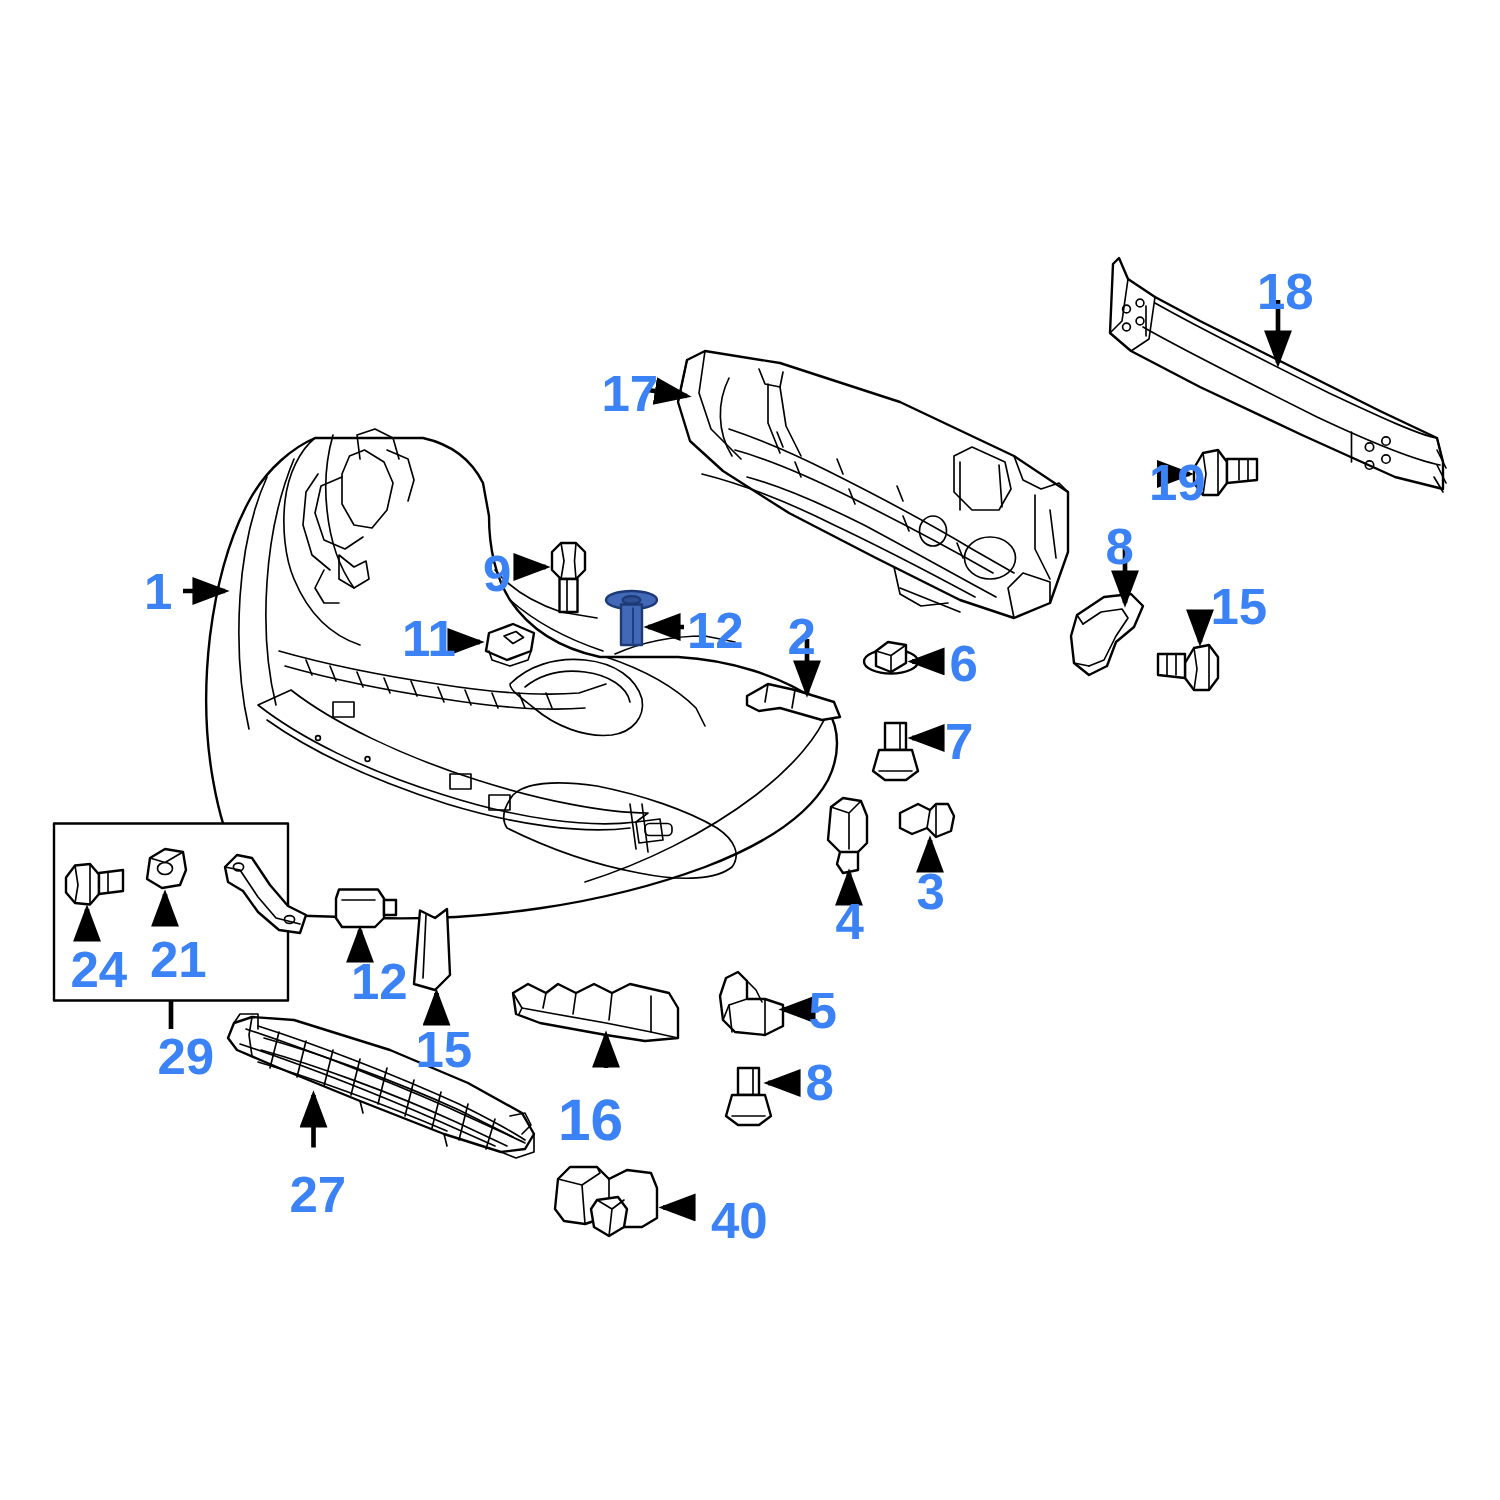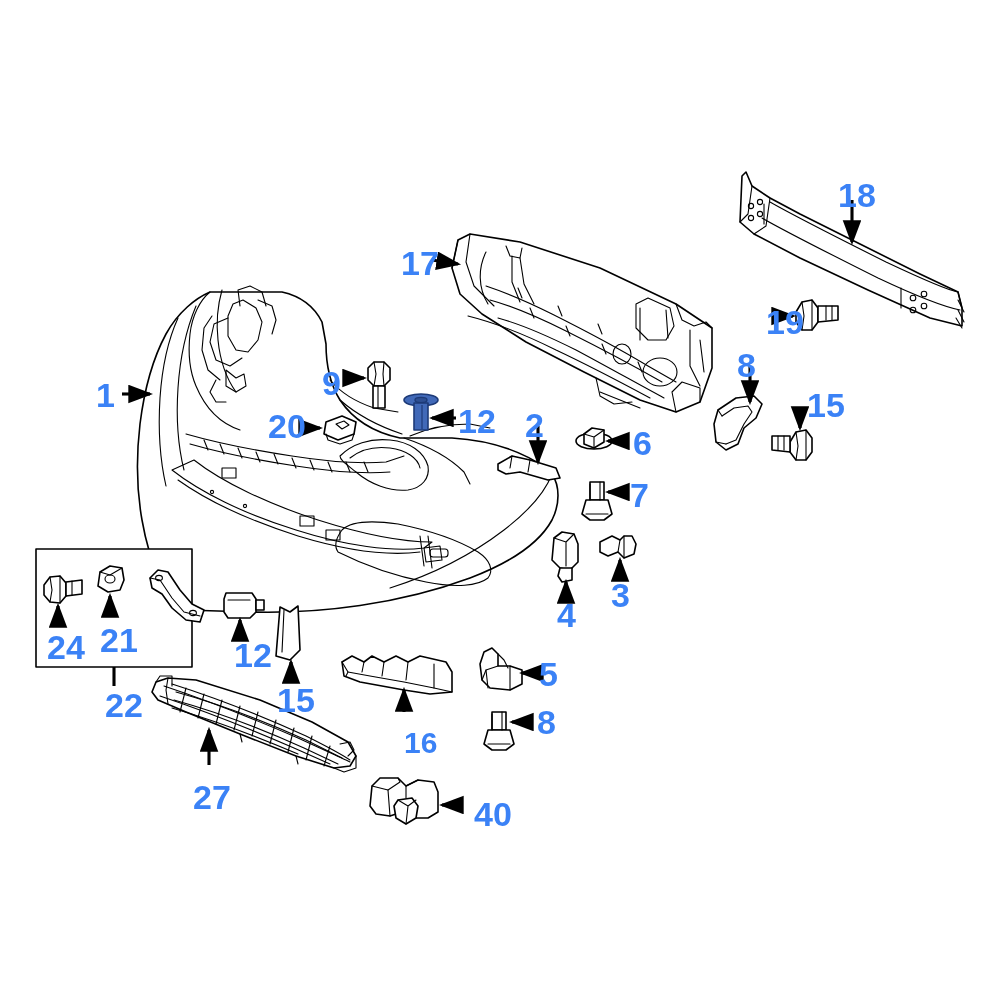--- a/index.html
+++ b/index.html
@@ -392,29 +392,29 @@
 
   <div class="callout-label" style="left:96px;top:378px;font-size:34px">1</div>
   <div class="callout-label" style="left:525px;top:408px;font-size:34px">2</div>
   <div class="callout-label" style="left:611px;top:578px;font-size:34px">3</div>
   <div class="callout-label" style="left:557px;top:598px;font-size:34px">4</div>
   <div class="callout-label" style="left:539px;top:657px;font-size:34px">5</div>
   <div class="callout-label" style="left:633px;top:426px;font-size:34px">6</div>
   <div class="callout-label" style="left:630px;top:478px;font-size:34px">7</div>
   <div class="callout-label" style="left:537px;top:705px;font-size:34px">8</div>
   <div class="callout-label" style="left:322px;top:366px;font-size:34px">9</div>
-  <div class="callout-label" style="left:268px;top:409px;font-size:34px">20</div>
+  <div class="callout-label" style="left:268px;top:409px;font-size:34px">11</div>
   <div class="callout-label" style="left:458px;top:404px;font-size:34px">12</div>
   <div class="callout-label" style="left:234px;top:638px;font-size:34px">12</div>
   <div class="callout-label" style="left:277px;top:683px;font-size:34px">15</div>
   <div class="callout-label" style="left:737px;top:348px;font-size:34px">8</div>
   <div class="callout-label" style="left:807px;top:388px;font-size:34px">15</div>
-  <div class="callout-label" style="left:404px;top:728px;font-size:30px">16</div>
+  <div class="callout-label" style="left:372px;top:728px;font-size:39px">16</div>
   <div class="callout-label" style="left:401px;top:246px;font-size:34px">17</div>
   <div class="callout-label" style="left:838px;top:178px;font-size:34px">18</div>
   <div class="callout-label" style="left:766px;top:305px;font-size:34px">19</div>
   <div class="callout-label" style="left:474px;top:797px;font-size:34px">40</div>
   <div class="callout-label" style="left:193px;top:780px;font-size:34px">27</div>
-  <div class="callout-label" style="left:105px;top:688px;font-size:34px">22</div>
+  <div class="callout-label" style="left:105px;top:688px;font-size:34px">29</div>
   <div class="callout-label" style="left:100px;top:623px;font-size:34px">21</div>
   <div class="callout-label" style="left:47px;top:630px;font-size:34px">24</div>
 
 </div>
 
 </body></html>

